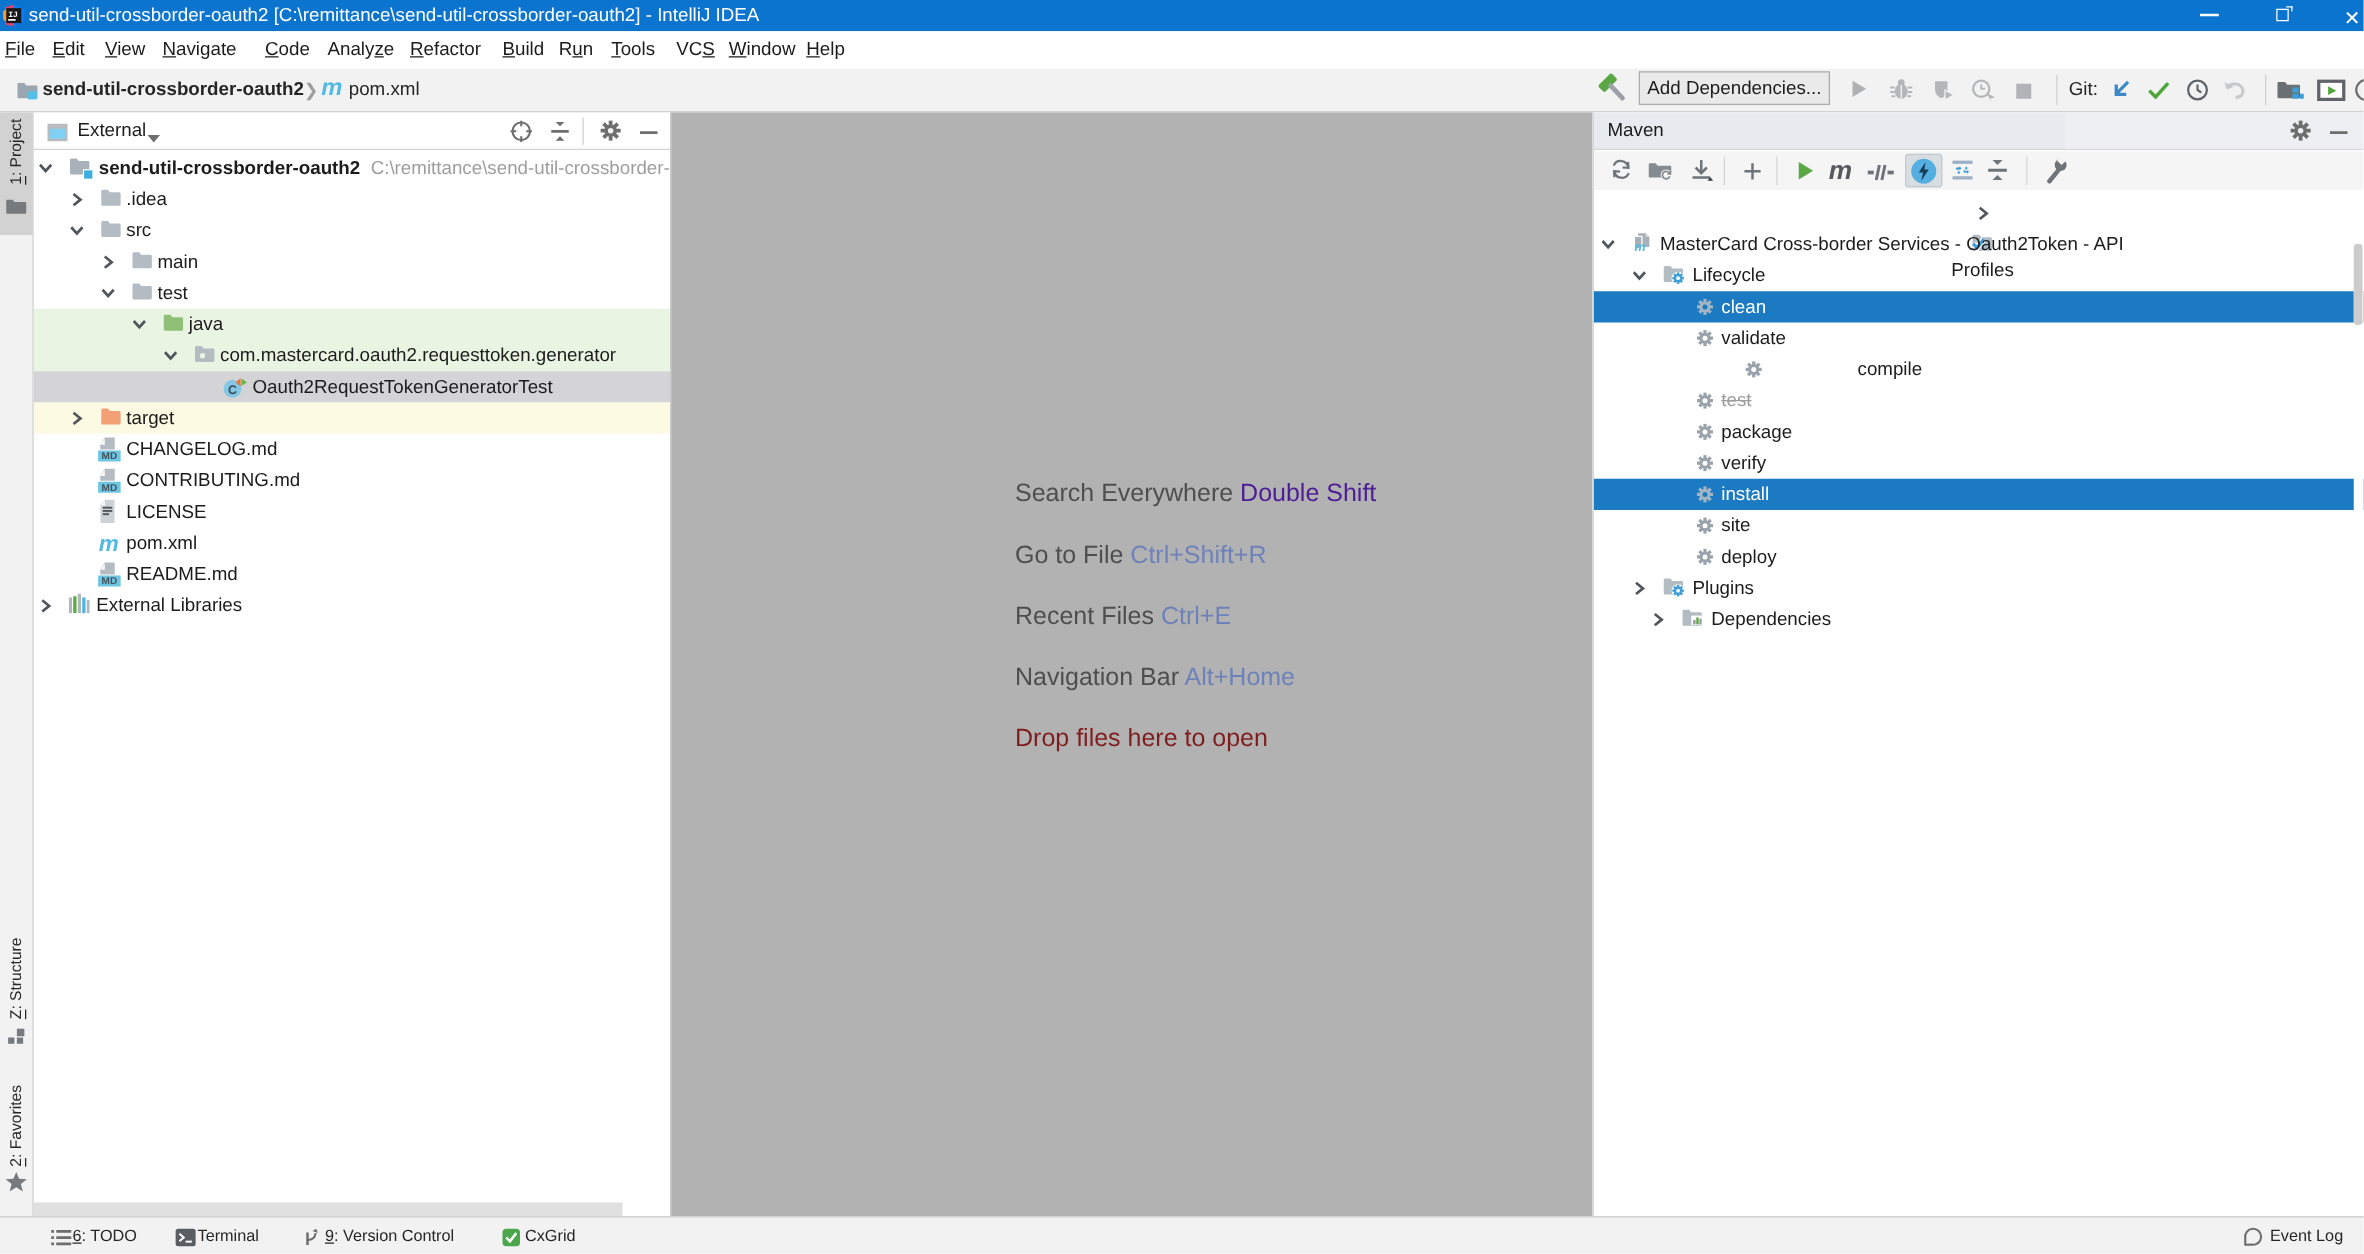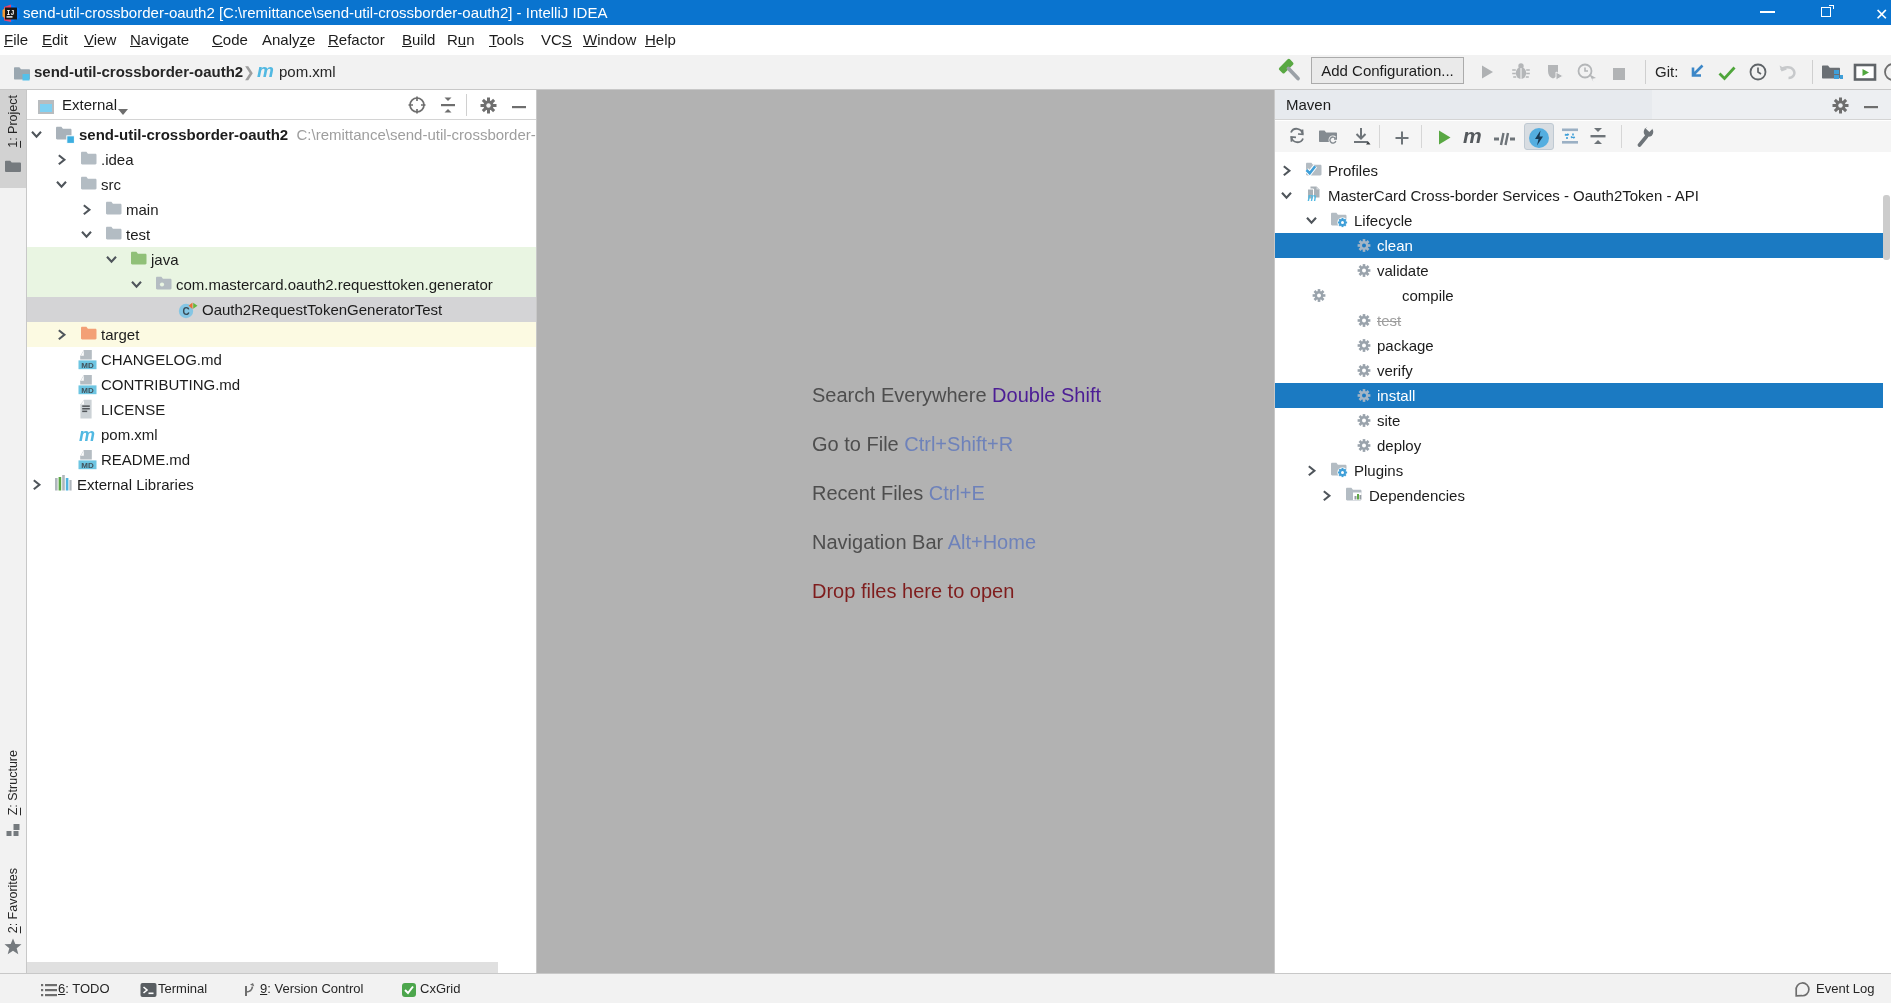--- a/index.html
+++ b/index.html
@@ -59,21 +59,21 @@
       </svg></span>
   <b style="position:absolute;left:34px;top:0;line-height:34px;">send-util-crossborder-oauth2</b>
   <span style="position:absolute;left:243px;top:0;line-height:34px;color:#9e9e9e;font-size:14px;">❯</span>
   <span style="position:absolute;left:257px;top:0;line-height:32px;"><span style="font-weight:bold;font-style:italic;color:#52b9e2;font-size:19px;">m</span></span>
   <span style="position:absolute;left:279px;top:0;line-height:34px;">pom.xml</span>
 
   <span style="position:absolute;left:1277px;top:3px;"><svg width="24" height="26" viewBox="0 0 24 26">
         <rect x="1.5" y="4.5" width="15" height="7.5" rx="1.6" fill="#59a843" transform="rotate(-45 9 8)"></rect>
         <path d="M11.5 10.5 L21 20.5" stroke="#9aa0a6" stroke-width="3.8" stroke-linecap="round"></path>
       </svg></span>
-  <span style="position:absolute;left:1311px;top:2px;width:153px;height:27px;background:#eaeaea;border:1px solid #ababab;font-size:15px;color:#1c1c1c;text-align:center;line-height:25px;">Add Configuration...</span>
+  <span style="position:absolute;left:1311px;top:2px;width:153px;height:27px;background:#eaeaea;border:1px solid #ababab;font-size:15px;color:#1c1c1c;text-align:center;line-height:25px;">Add Dependencies...</span>
   <span style="position:absolute;left:1478px;top:7px;"><svg width="18" height="18" viewBox="0 0 18 18">
         <path d="M4 2.5 L15 9 L4 15.5z" fill="#afb1b3"></path>
       </svg></span>
   <span style="position:absolute;left:1510px;top:6px;"><svg width="22" height="20" viewBox="0 0 22 20">
         <ellipse cx="11" cy="12" rx="5.2" ry="6" fill="#b4b6b8"></ellipse>
         <circle cx="11" cy="5" r="2.7" fill="#b4b6b8"></circle>
         <path d="M5.8 9 H2.2 M5.8 12.5 H2.2 M6.2 16 H3.2 M16.2 9 H19.8 M16.2 12.5 H19.8 M15.8 16 H18.8" stroke="#b4b6b8" stroke-width="1.6"></path>
         <path d="M11 7 V18" stroke="#f2f2f2" stroke-width="1.1"></path>
       </svg></span>
   <span style="position:absolute;left:1545px;top:7px;"><svg width="20" height="20" viewBox="0 0 20 20">
@@ -422,21 +422,21 @@
           <path d="M6 17.5 L10 13.5 L14 17.5z" fill="#6e7479" transform="translate(0,0.5)"></path>
         </svg></span>
     <span style="position:absolute;left:346px;top:4px;width:1px;height:23px;background:#d6d6d6;"></span>
     <span style="position:absolute;left:359px;top:4px;"><svg width="22" height="22" viewBox="0 0 22 22">
           <circle cx="14.5" cy="7" r="4.8" fill="#6e7479"></circle>
           <rect x="12.8" y="1" width="5" height="5" fill="#f5f5f5" transform="rotate(45 15.3 3.5)"></rect>
           <path d="M5.5 20 L12.5 11.5" stroke="#6e7479" stroke-width="3.6" stroke-linecap="round"></path>
         </svg></span>
   </div>
   <div style="position:absolute;left:0;top:68px;right:0;">
-    <div class="trow" style="padding-left:6px;">
+    <div class="trow" style="padding-left:6px;flex-direction:column;">
         <svg width="11" height="25" viewBox="0 0 11 25">
           <path d="M2.8 8.2 L8.4 12.7 L2.8 17.2" fill="none" stroke="#4f555b" stroke-width="2.1"></path>
         </svg>
         <span style="width:13px"></span>
         <svg width="18" height="25" viewBox="0 0 18 25">
           <path d="M1 6c0-.7.5-1.2 1.2-1.2h4.2l1.5 1.9h7.4c.7 0 1.2.5 1.2 1.2v8.4c0 .7-.5 1.2-1.2 1.2H2.2c-.7 0-1.2-.5-1.2-1.2z" fill="#b3bcc3"></path>
           <path d="M1.5 12l3.2 3.2 5.5-7" stroke="#fff" stroke-width="4.6" fill="none"></path>
           <path d="M1.5 12l3.2 3.2 5.5-7" stroke="#3f9fd8" stroke-width="2.6" fill="none"></path>
         </svg>
         <span style="width:5px"></span>
@@ -503,21 +503,21 @@
             <g transform="rotate(45 8 12.5)">
               <rect x="6.7" y="6.1" width="2.6" height="12.8" fill="#9aa3ac"></rect>
               <rect x="1.5999999999999996" y="11.2" width="12.8" height="2.6" fill="#9aa3ac"></rect>
             </g>
             <circle cx="8" cy="12.5" r="2" fill="#fff"></circle>
           </g>
         </svg>
         <span style="width:5px"></span>
         <span class="lbl">validate</span>
       </div>
-      <div class="trow" style="padding-left:36px;gap:35px;">
+      <div class="trow" style="padding-left:120px;gap:35px;">
         <svg width="16" height="25" viewBox="0 0 16 25">
           <g>
             <circle cx="8" cy="12.5" r="4.4" fill="#9aa3ac"></circle>
             <rect x="6.7" y="6.1" width="2.6" height="12.8" fill="#9aa3ac"></rect>
             <rect x="1.5999999999999996" y="11.2" width="12.8" height="2.6" fill="#9aa3ac"></rect>
             <g transform="rotate(45 8 12.5)">
               <rect x="6.7" y="6.1" width="2.6" height="12.8" fill="#9aa3ac"></rect>
               <rect x="1.5999999999999996" y="11.2" width="12.8" height="2.6" fill="#9aa3ac"></rect>
             </g>
             <circle cx="8" cy="12.5" r="2" fill="#fff"></circle>

